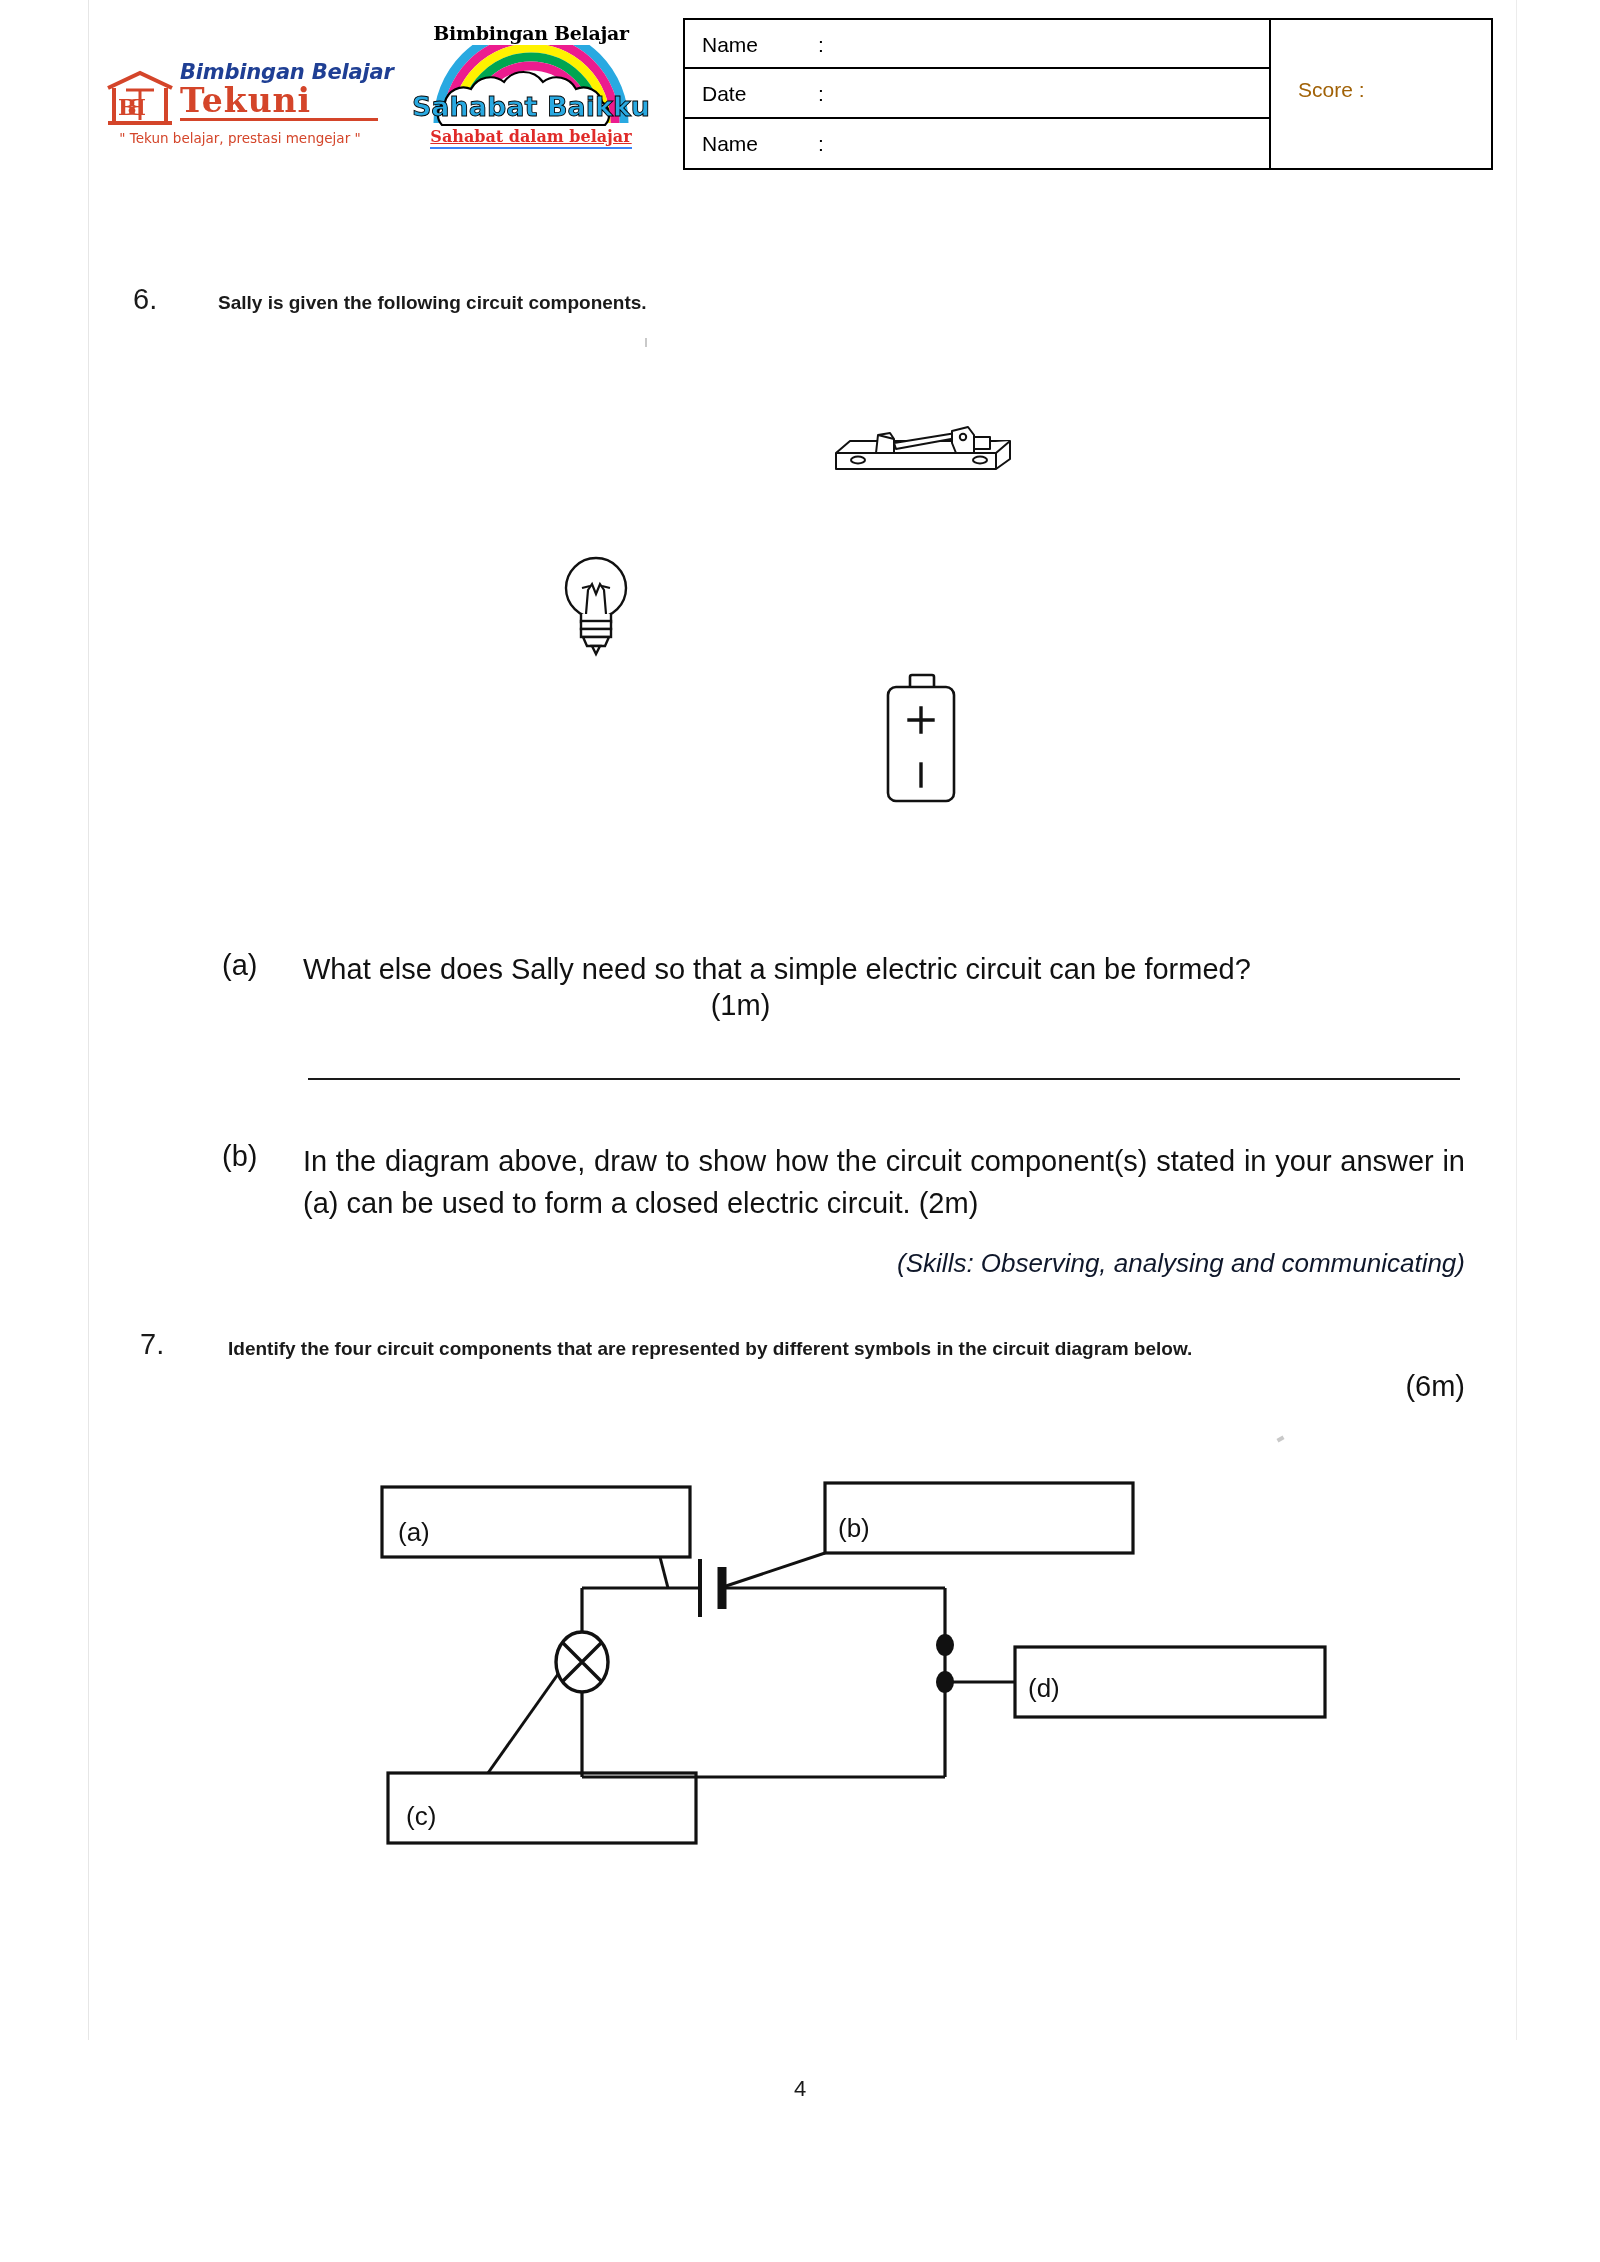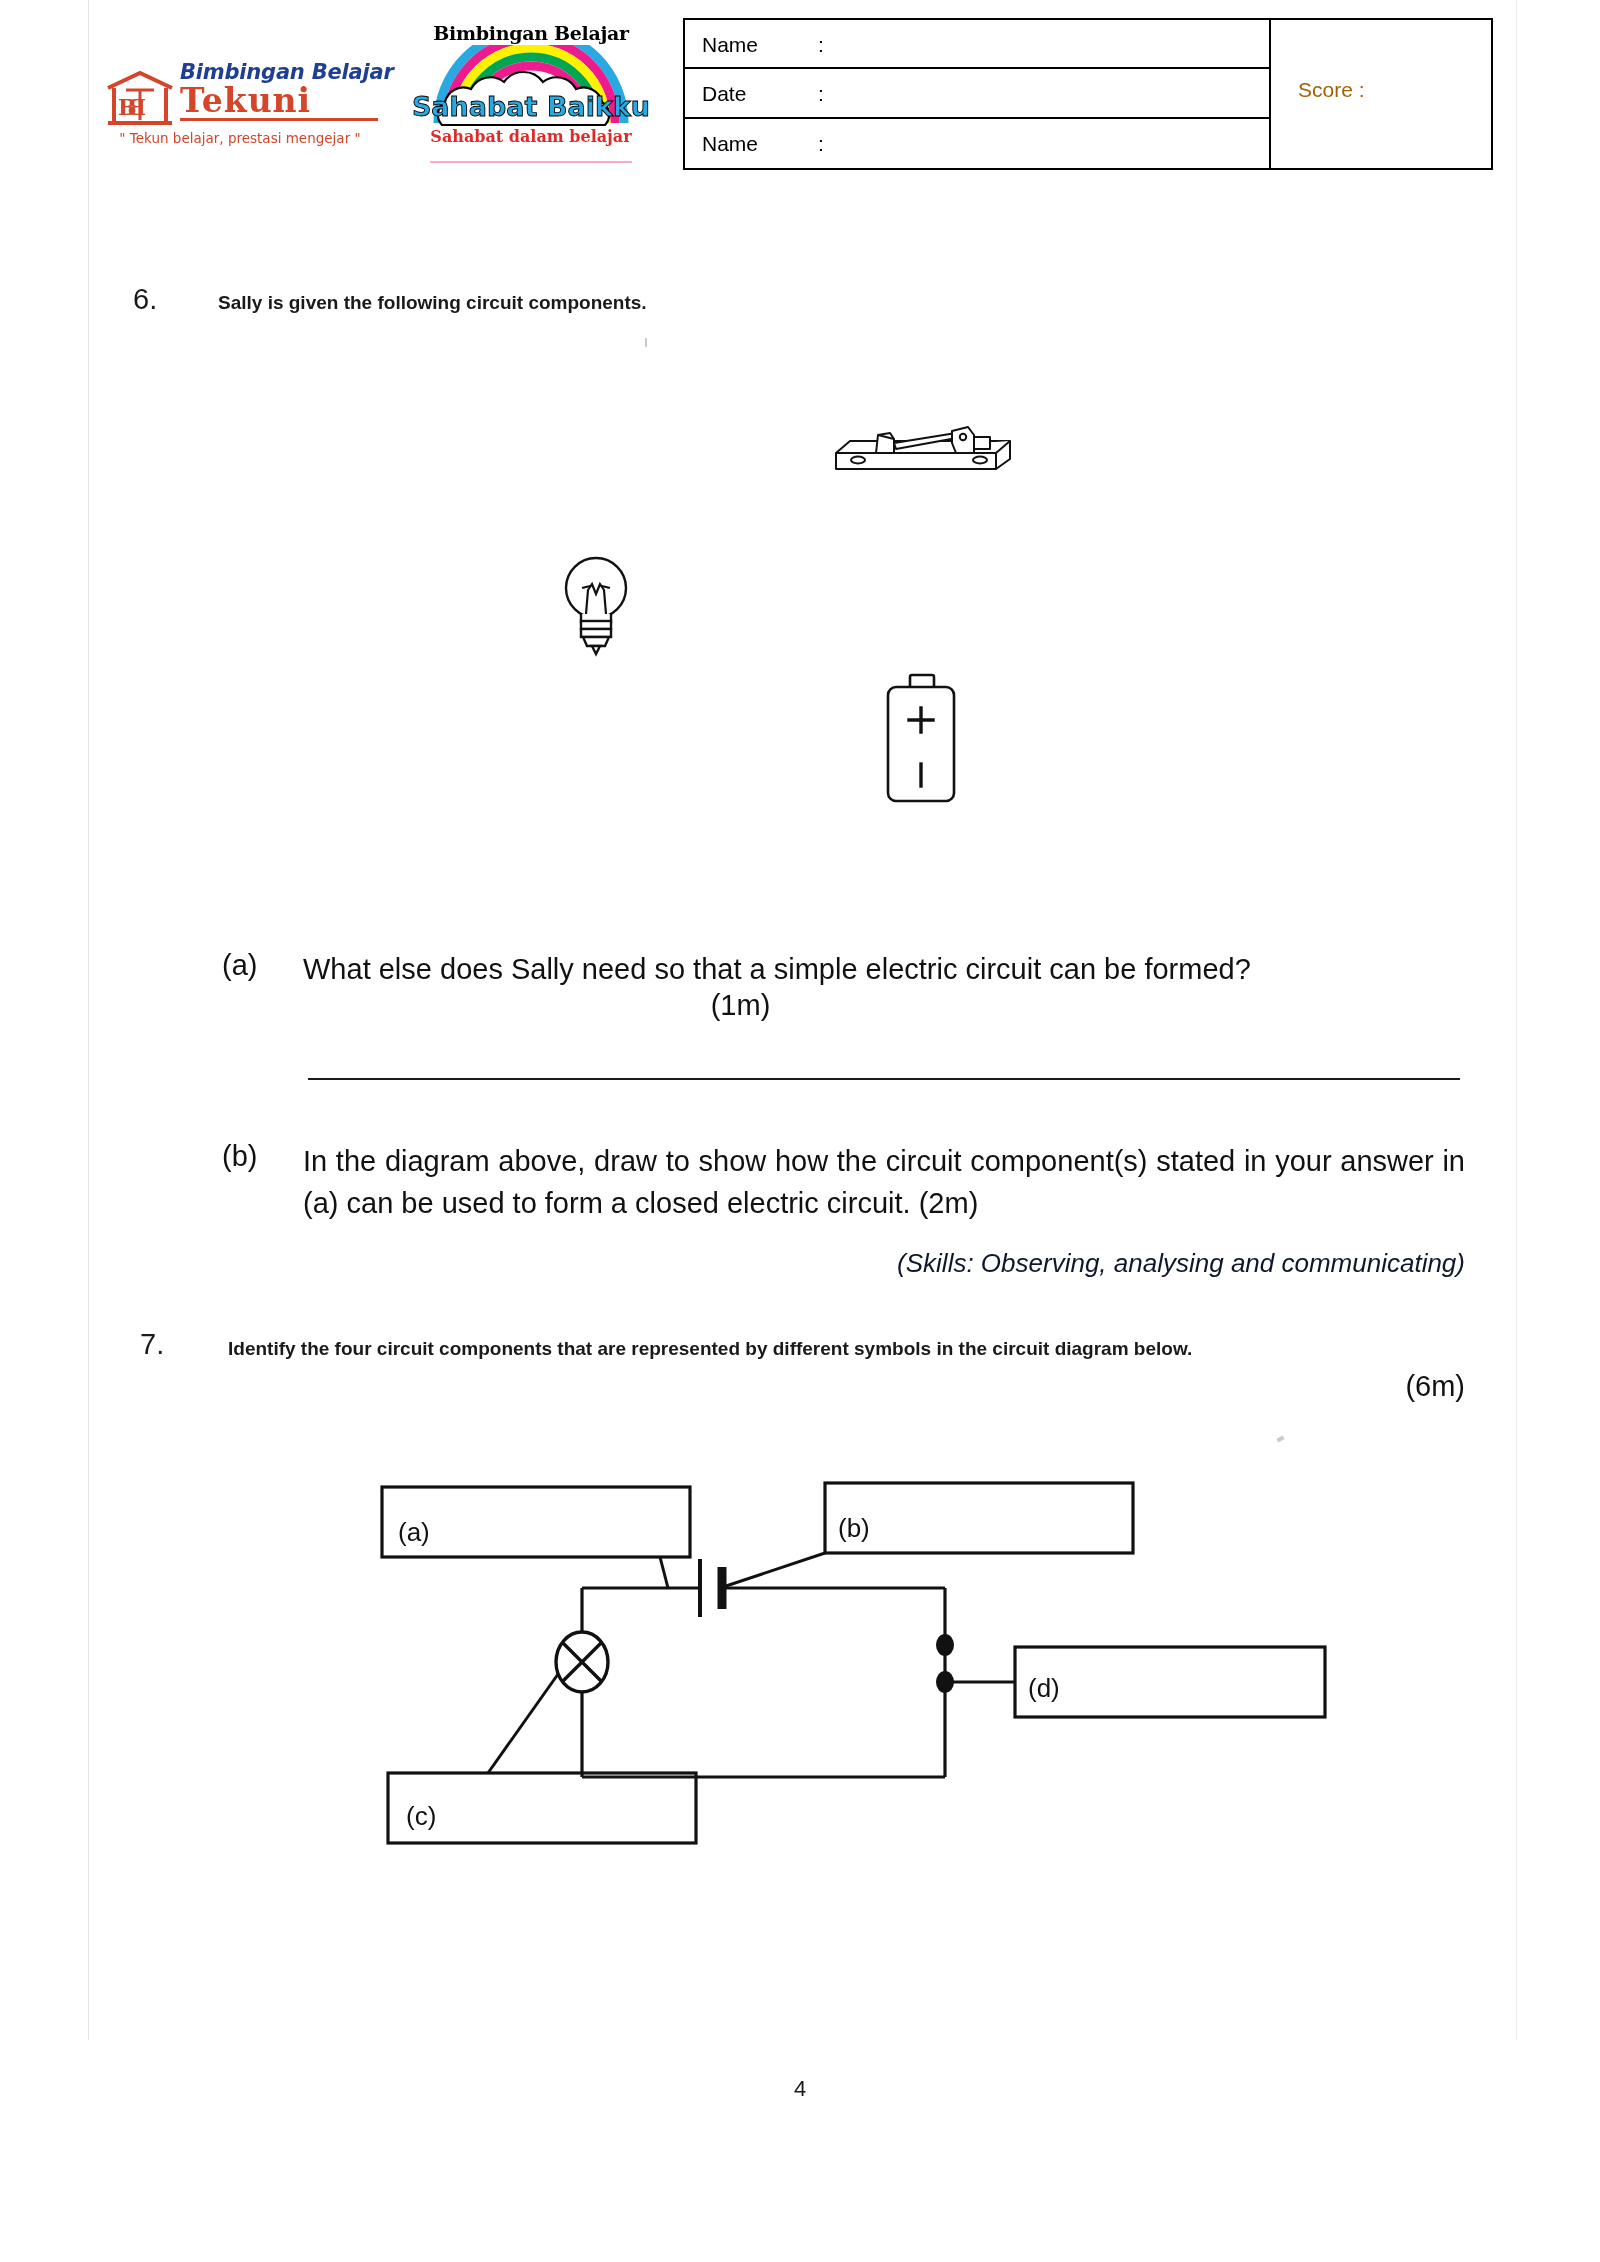--- a/index.html
+++ b/index.html
@@ -132,21 +132,21 @@
   .sb-art svg { display: block; }
   .sb-bottom {
     text-align: center;
     font-family: "DejaVu Serif", serif;
     font-weight: bold;
     font-size: 16px;
     color: #e02a28;
     white-space: nowrap;
     margin-top: -2px;
   }
-  .sb-bottom span { border-bottom: 2px solid #f9a8d4; padding-bottom: 15px; }
+  .sb-bottom span { border-bottom: 2px solid #3b82f6; padding-bottom: 1px; text-decoration: underline; }
 
   
   .idtable {
     position: absolute;
     left: 683px;
     top: 18px;
     width: 810px;
     height: 152px;
     border: 2px solid #000;
     box-sizing: border-box;

